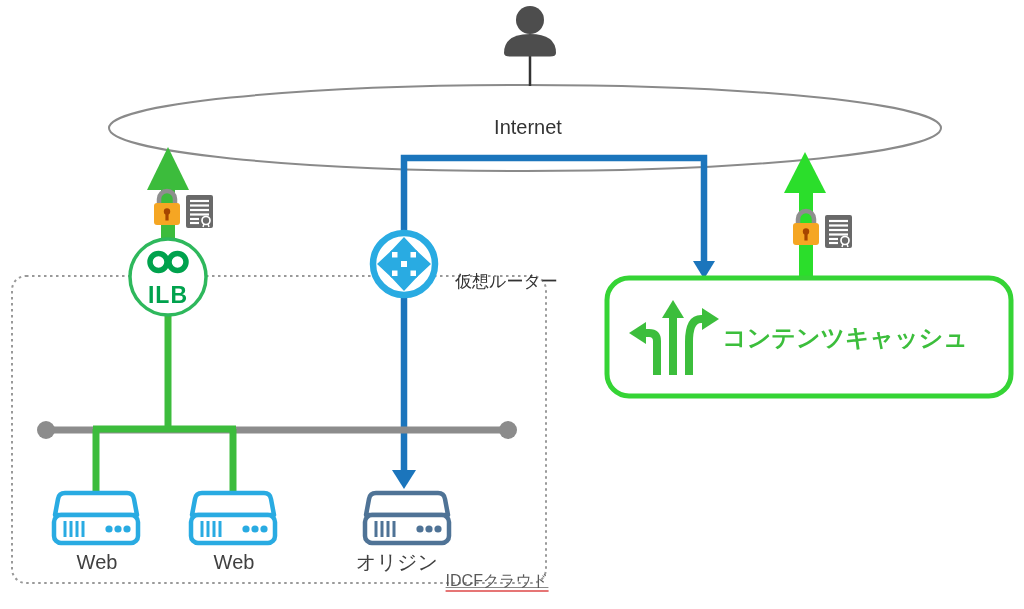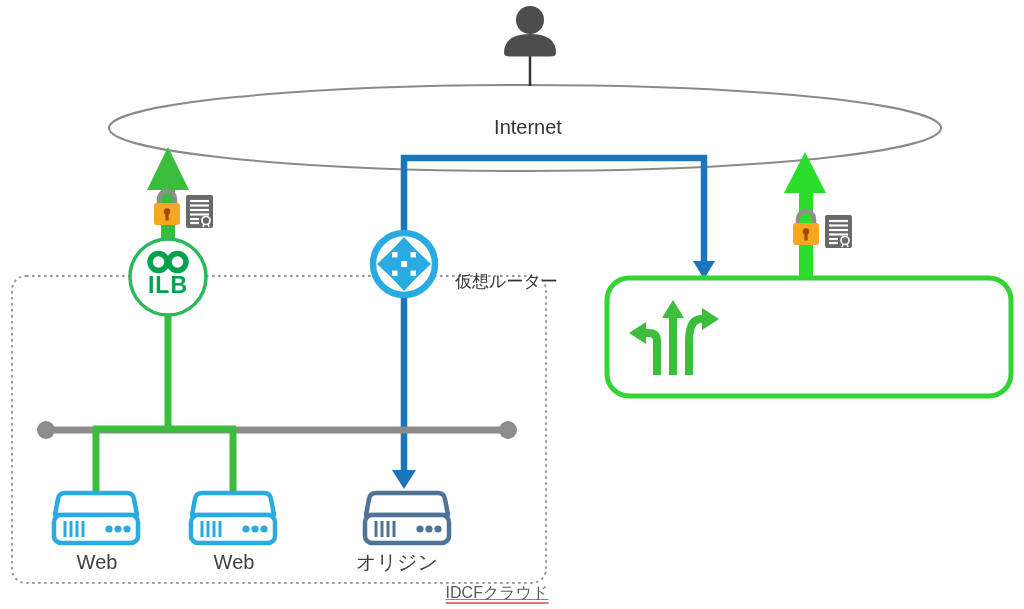--- a/index.html
+++ b/index.html
@@ -134,25 +134,26 @@
     <use href="#lock-shape" transform="translate(806,223)"></use>
     <use href="#cert-shape" transform="translate(825,215)"></use>
 
     <use href="#server-shape" transform="translate(52,490)" style="color:#29ABE2"></use>
     <use href="#server-shape" transform="translate(189,490)" style="color:#29ABE2"></use>
     <use href="#server-shape" transform="translate(363,490)" style="color:#4F7396"></use>
   </svg>
 
   <div class="label centered internet-label" style="left:528px;top:116px;">Internet</div>
 
-  <div class="label centered ilb-label" style="left:168px;top:272px;text-align:right;">ILB</div>
+  <div class="label centered ilb-label" style="left:168px;top:282px;text-align:right;">ILB</div>
 
   <div class="label router-label" style="left:455px;top:256px;">仮想ルーター</div>
 
+  <div class="label centered cache-label" style="left:845px;top:324px;">コンテンツキャッシュ</div>
 
   <div class="label centered server-label" style="left:97px;top:551px;">Web</div>
 
   <div class="label centered server-label" style="left:234px;top:551px;">Web</div>
 
   <div class="label centered server-label" style="left:397px;top:551px;">オリジン</div>
 
-  <div class="label centered cloud-label" style="left:497px;top:584px;text-align:right;">IDCFクラウド</div>
+  <div class="label centered cloud-label" style="left:497px;top:572px;text-align:right;">IDCFクラウド</div>
 </div>
 
 </body></html>

